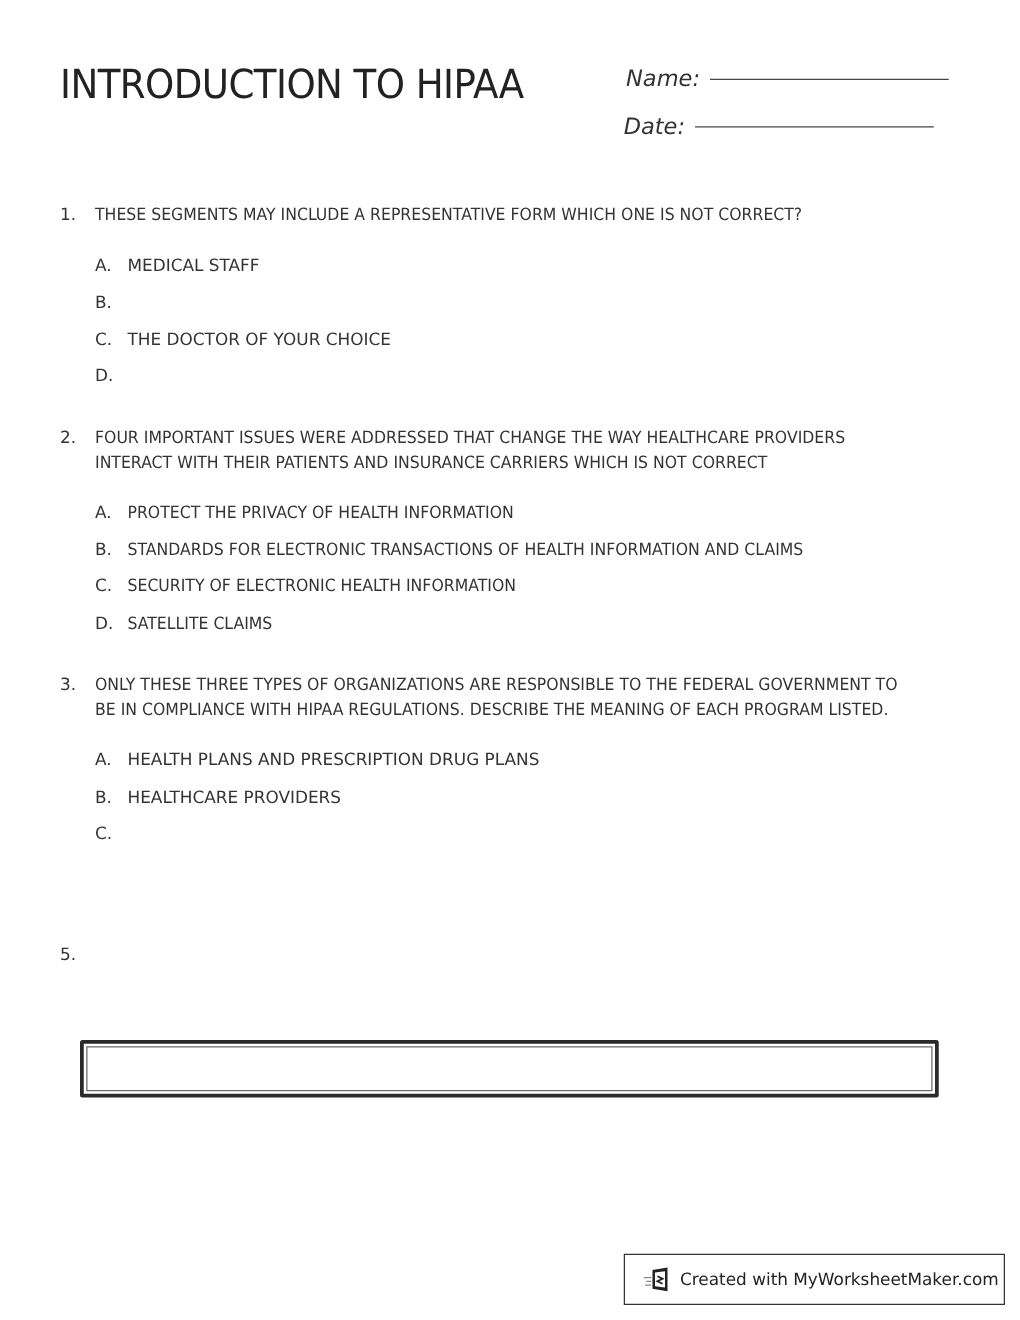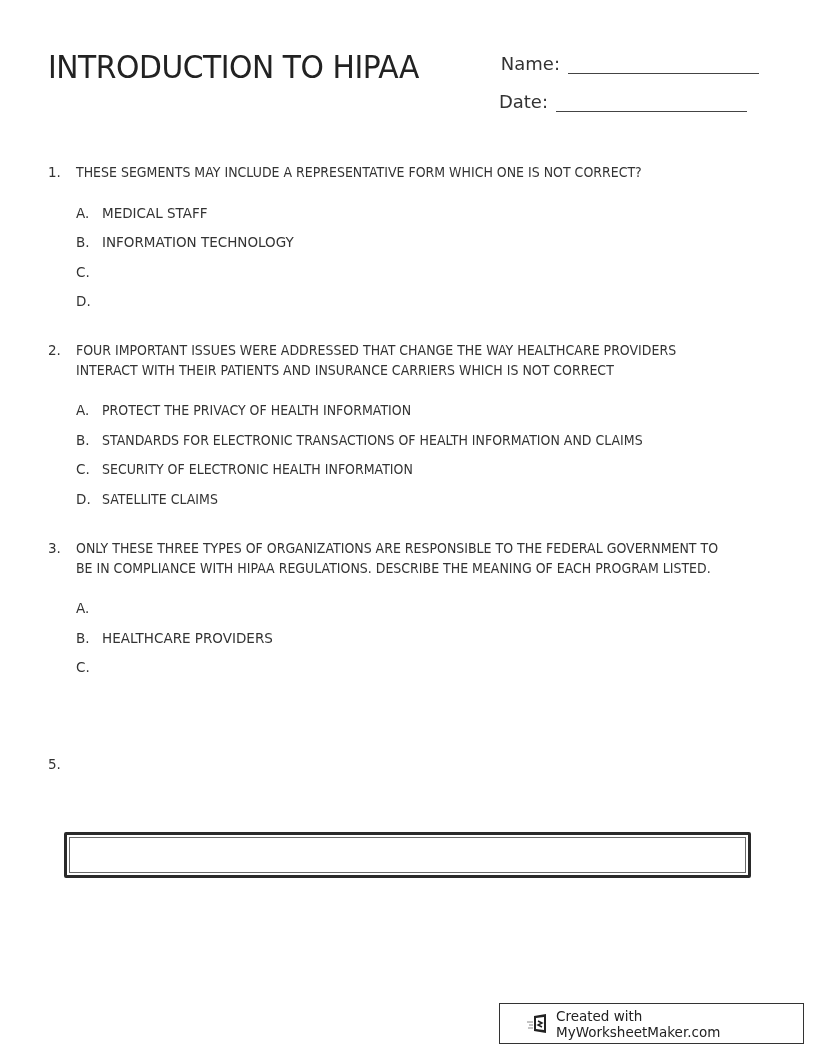--- a/index.html
+++ b/index.html
@@ -23,21 +23,22 @@
       font-weight: normal;
       color: #222222;
       letter-spacing: -0.5px;
       white-space: nowrap;
       transform: scaleX(0.93);
       transform-origin: left top;
     }
     .field-row {
       position: absolute;
       display: flex;
-      align-items: flex-end;
+      align-items: center;
+      font-style: italic;
     }
     .field-label {
       font-size: 18px;
       color: #333333;
       text-align: right;
       width: 70px;
       margin-right: 8px;
       line-height: 22px;
     }
     .field-line {
@@ -107,21 +108,21 @@
     .badge {
       position: absolute;
       left: 499px;
       top: 1003px;
       width: 305px;
       height: 41px;
       border: 1.5px solid #333333;
       box-sizing: border-box;
       display: flex;
       align-items: center;
-      padding-left: 26px;
+      padding-left: 14px;
       font-size: 13.5px;
       color: #222222;
     }
     .badge-icon {
       width: 24px;
       height: 22px;
       margin-right: 6px;
       display: inline-block;
     }
   </style>
@@ -144,24 +145,24 @@
     <span class="q-num">1.</span>
     <span class="q-text">THESE SEGMENTS MAY INCLUDE A REPRESENTATIVE FORM WHICH ONE IS NOT CORRECT?</span>
   </div>
   <div class="options">
     <div class="opt">
       <span class="opt-letter">A.</span>
       <span class="opt-text">MEDICAL STAFF</span>
     </div>
     <div class="opt">
       <span class="opt-letter">B.</span>
-      <span class="opt-text">INFORMATION TECHNOLOGY</span>
     </div>
     <div class="opt">
       <span class="opt-letter">C.</span>
+      <span class="opt-text">THE DOCTOR OF YOUR CHOICE</span>
     </div>
     <div class="opt">
       <span class="opt-letter">D.</span>
     </div>
   </div>
 </div>
 
 <div class="question q2" style="top:341px;">
   <div class="q-head">
     <span class="q-num">2.</span>
@@ -188,20 +189,21 @@
 </div>
 
 <div class="question q3" style="top:539px;">
   <div class="q-head">
     <span class="q-num">3.</span>
     <span class="q-text">ONLY THESE THREE TYPES OF ORGANIZATIONS ARE RESPONSIBLE TO THE FEDERAL GOVERNMENT TO BE IN COMPLIANCE WITH HIPAA REGULATIONS. DESCRIBE THE MEANING OF EACH PROGRAM LISTED.</span>
   </div>
   <div class="options">
     <div class="opt">
       <span class="opt-letter">A.</span>
+      <span class="opt-text">HEALTH PLANS AND PRESCRIPTION DRUG PLANS</span>
     </div>
     <div class="opt">
       <span class="opt-letter">B.</span>
       <span class="opt-text">HEALTHCARE PROVIDERS</span>
     </div>
     <div class="opt">
       <span class="opt-letter">C.</span>
     </div>
   </div>
 </div>

